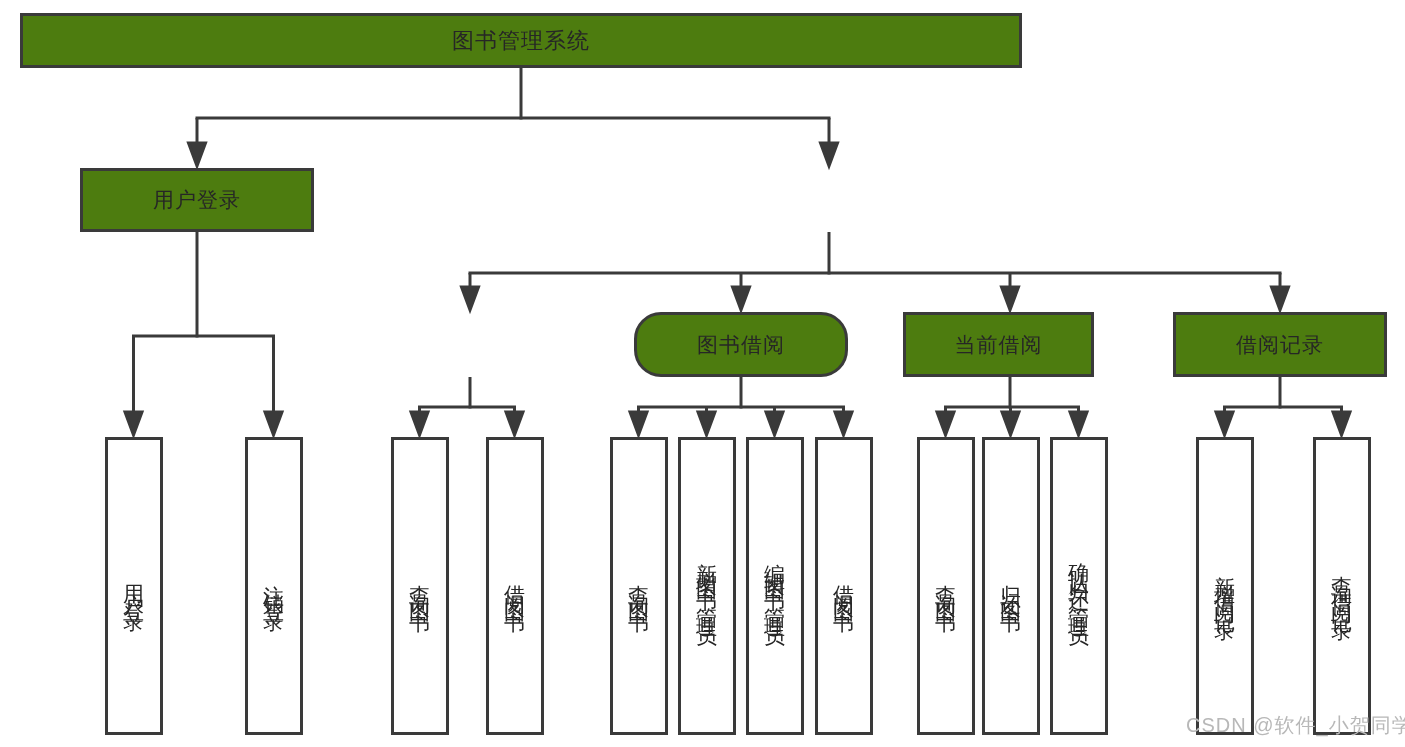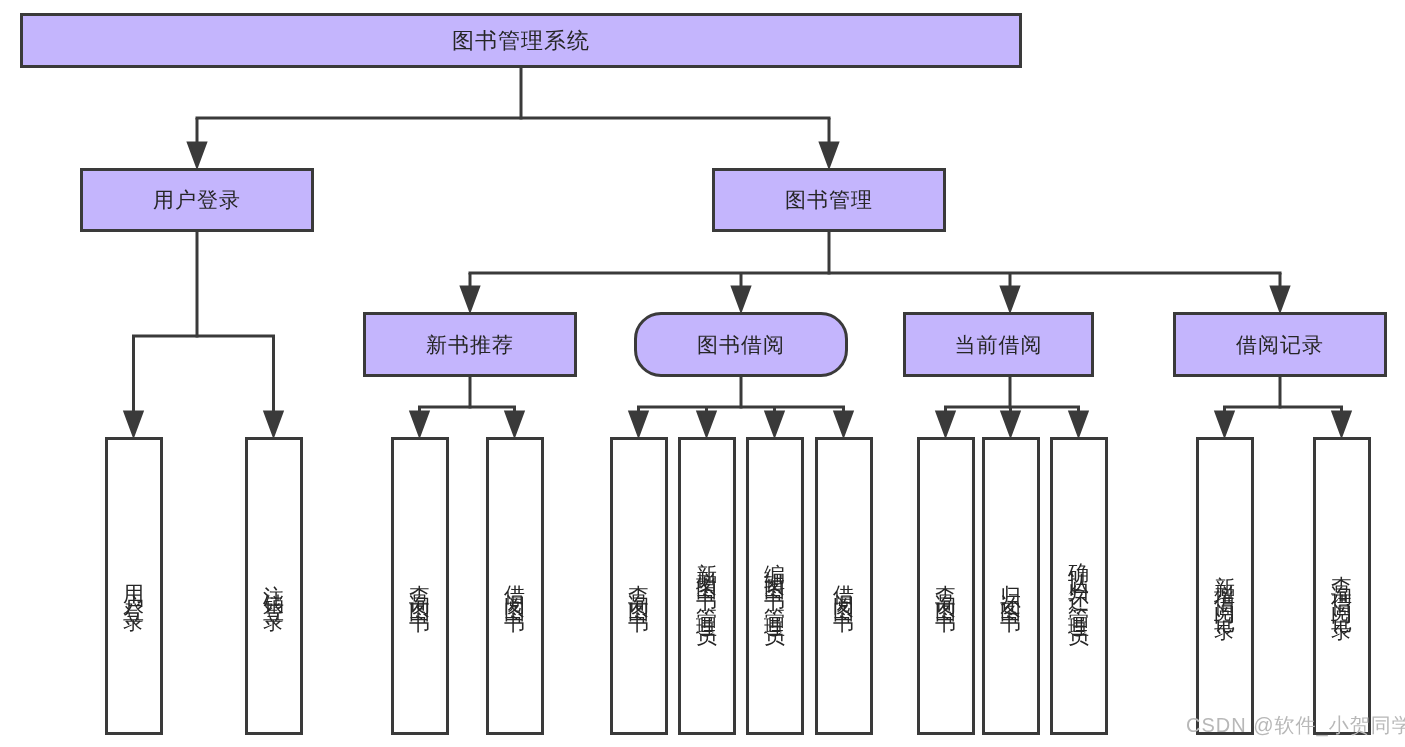--- a/index.html
+++ b/index.html
@@ -15,21 +15,21 @@
   #wires {
     position: absolute;
     left: 0; top: 0;
     width: 1405px; height: 747px;
     z-index: 1;
   }
   .hbox {
     position: absolute;
     box-sizing: border-box;
     border: 3px solid #3a3a3a;
-    background: #c4b5fd;
+    background: #4d7c0f;
     display: flex;
     align-items: center;
     justify-content: center;
     font-size: 21px;
     letter-spacing: 1px;
     z-index: 2;
     white-space: nowrap;
   }
   .hbox.title { font-size: 22px; }
   .vbox {
@@ -124,23 +124,21 @@
     <line x1="1223" y1="407" x2="1343" y2="407"></line>
     <line x1="1224.5" y1="407" x2="1224.5" y2="414"></line>
     <polygon points="1216,412 1233,412 1224.5,435"></polygon>
     <line x1="1341.5" y1="407" x2="1341.5" y2="414"></line>
     <polygon points="1333,412 1350,412 1341.5,435"></polygon>
   </svg>
 
   <div class="hbox title" style="left:20px; top:13px; width:1002px; height:55px;">图书管理系统</div>
 
   <div class="hbox" style="left:80px; top:168px; width:234px; height:64px;">用户登录</div>
-  <div class="hbox" style="left:712px; top:168px; width:234px; height:64px;">图书管理</div>
 
-  <div class="hbox" style="left:363px; top:312px; width:214px; height:65px;">新书推荐</div>
   <div class="hbox" style="left:634px; top:312px; width:214px; height:65px;border-radius:27px;">图书借阅</div>
   <div class="hbox" style="left:903px; top:312px; width:191px; height:65px;">当前借阅</div>
   <div class="hbox" style="left:1173px; top:312px; width:214px; height:65px;">借阅记录</div>
 
   <div class="vbox" style="left:105px; top:437px; width:58px; height:298px;">
     <span>用户登录</span>
     </div>
   <div class="vbox" style="left:245px; top:437px; width:58px; height:298px;">
     <span>注销登录</span>
     </div>

